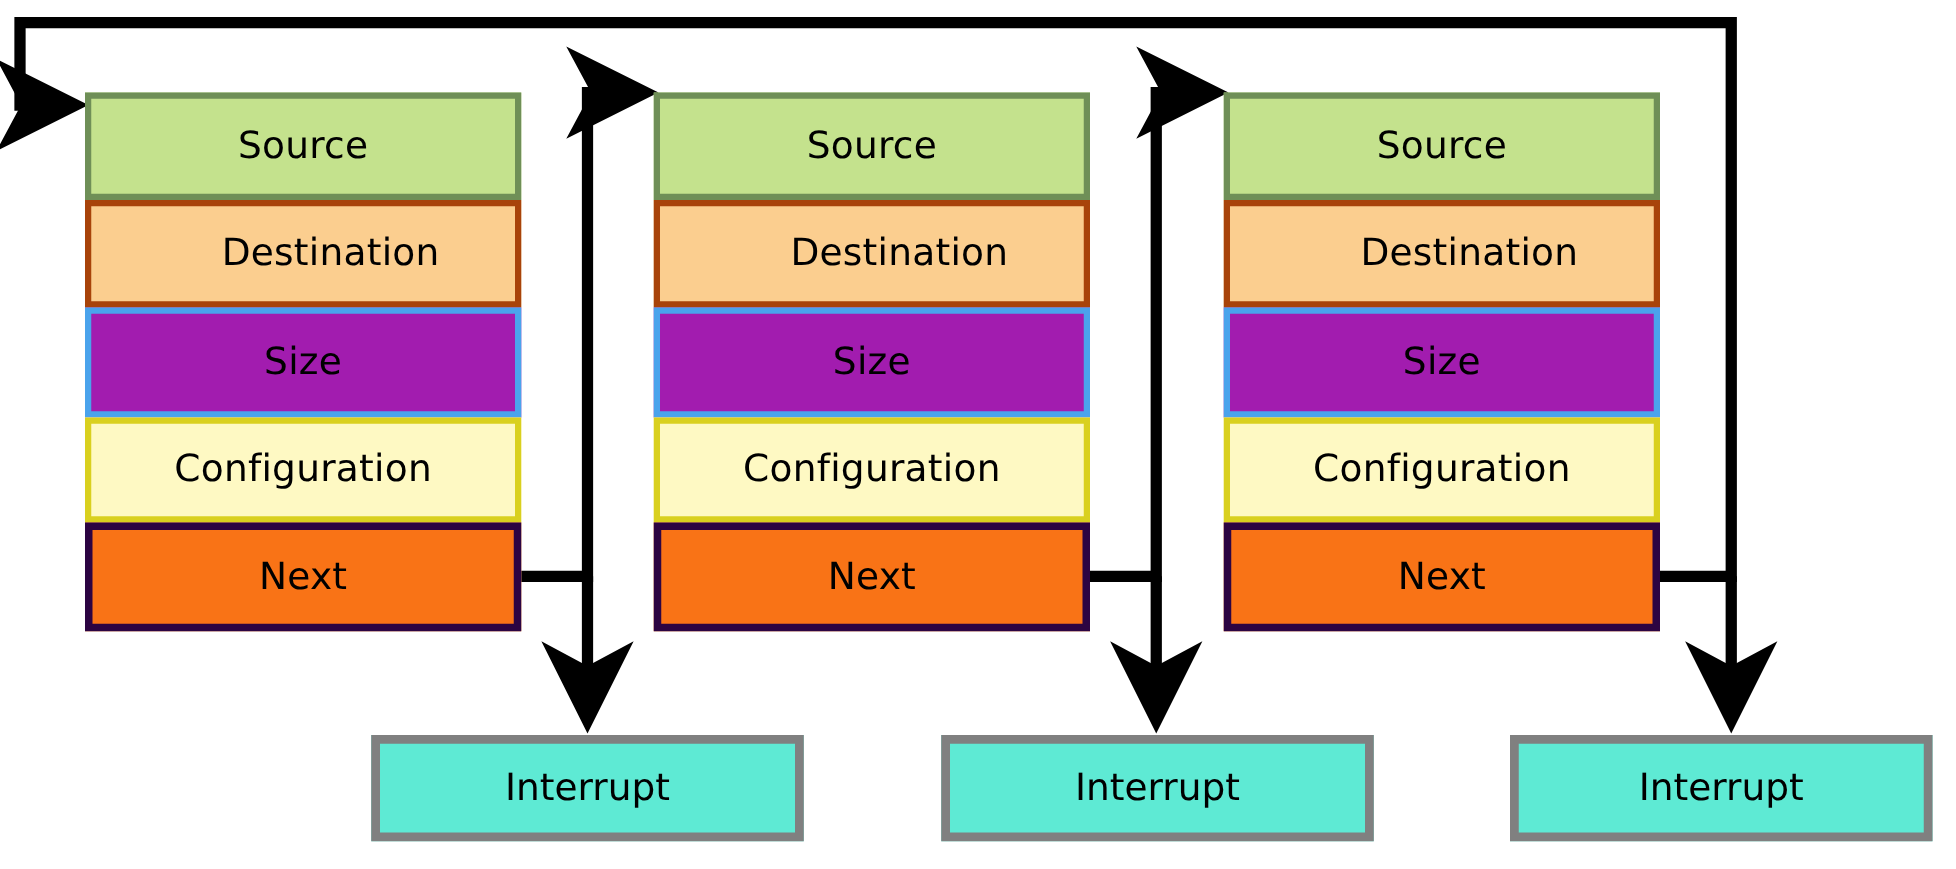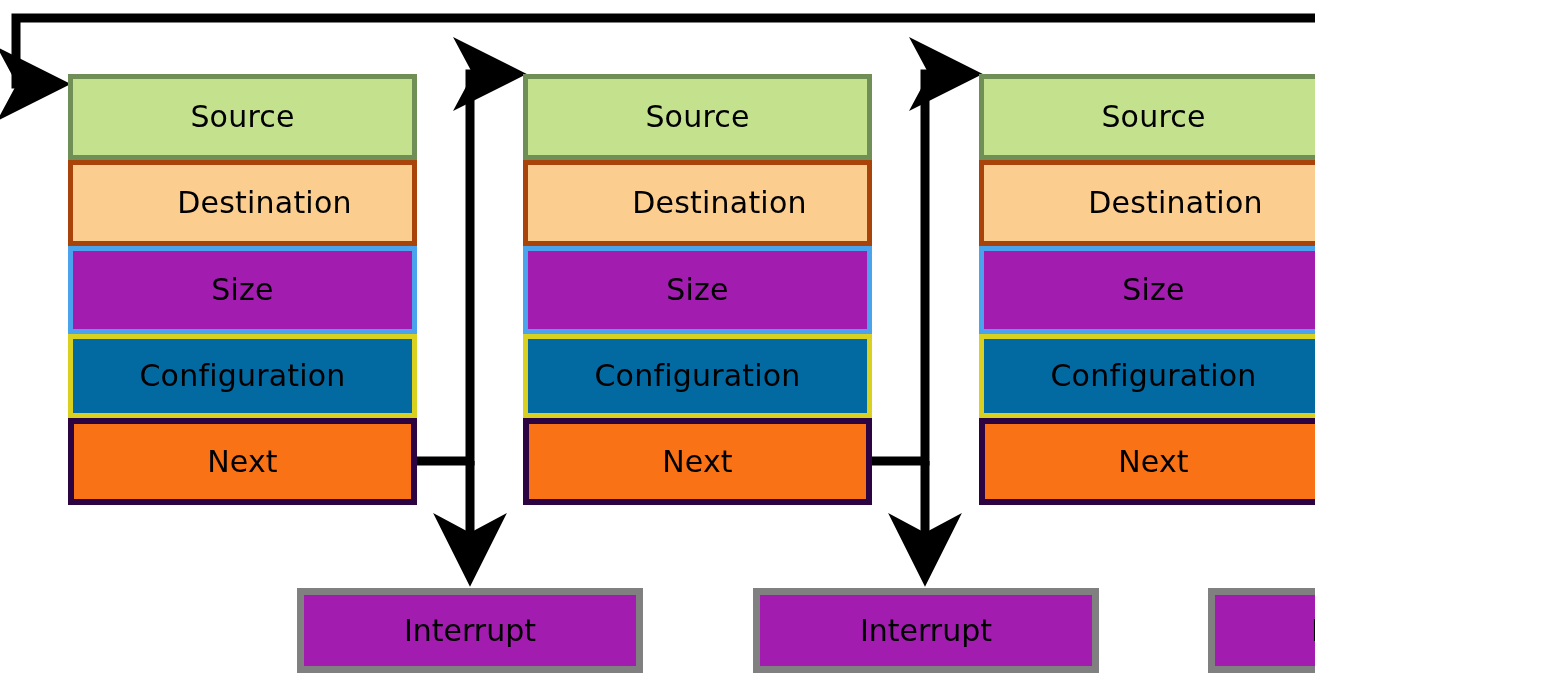--- a/index.html
+++ b/index.html
@@ -5,21 +5,21 @@
   html, body {
     margin: 0;
     padding: 0;
     background: #ffffff;
   }
   body {
     font-family: "DejaVu Sans", "Liberation Sans", sans-serif;
   }
   #stage {
     position: relative;
-    width: 1315px;
+    width: 1565px;
     height: 695px;
     background: #ffffff;
     overflow: hidden;
   }
   #wires {
     position: absolute;
     left: 0;
     top: 0;
     width: 1565px;
     height: 695px;
@@ -41,29 +41,29 @@
     font-size: 30px;
     color: #000000;
     letter-spacing: 0.2px;
     white-space: nowrap;
   }
   .row span { display: block; line-height: 1; }
 
   .row-source        { border: 5px solid #6f8f57; background: #c4e28d; }
   .row-destination   { border: 5px solid #a8430a; background: #fbce8f; padding-left: 44px; }
   .row-size          { border: 5px solid #4aa3ec; background: #a21caf; }
-  .row-configuration { border: 5px solid #d9d01f; background: #0369a1; }
+  .row-configuration { border: 5px solid #d9d01f; background: #fef9c3; }
   .row-next          { border: 6px solid #2c0442; background: #f97316; }
 
   
   .interrupt {
     position: absolute;
     box-sizing: border-box;
     border: 7px solid #808080;
-    background: #a21caf;
+    background: #5eead4;
     display: flex;
     align-items: center;
     justify-content: center;
     font-size: 30px;
     color: #000000;
     white-space: nowrap;
   }
 
   
   #watermark {

